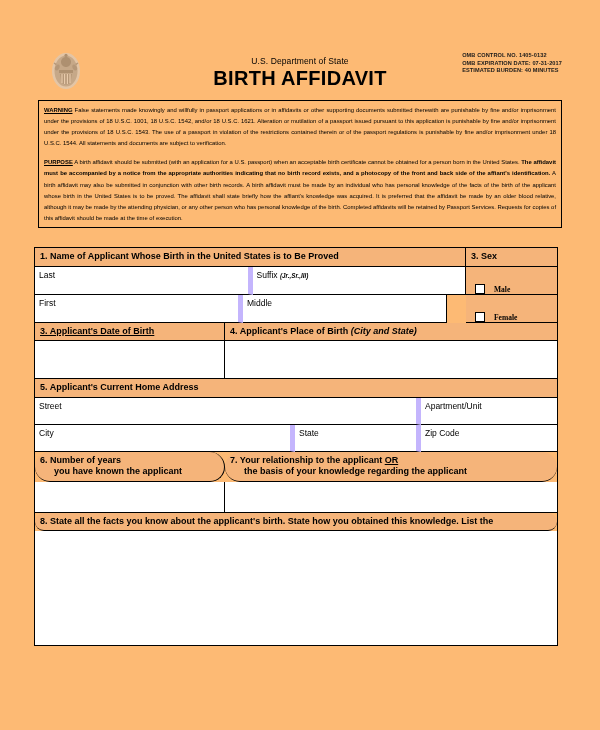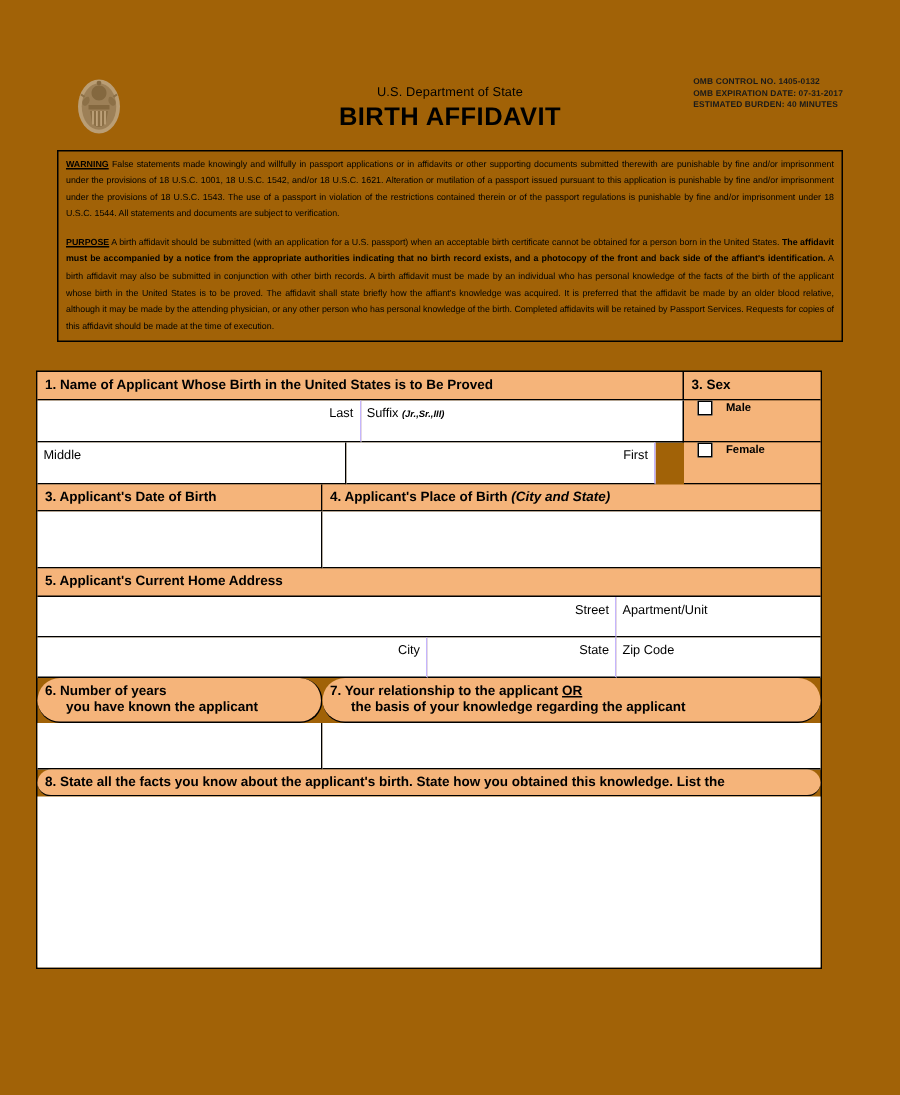--- a/index.html
+++ b/index.html
@@ -14,21 +14,21 @@
     color: #000000;
     position: relative;
     overflow: hidden;
   }
 
   .page {
     position: absolute;
     left: 0; top: 0;
     width: 600px;
     height: 730px;
-    background: #a16207;
+    background: #fdba74;
   }
 
   
   .header {
     position: absolute;
     left: 38px;
     top: 46px;
     width: 524px;
     height: 52px;
   }
@@ -46,21 +46,21 @@
     top: 10px;
     width: 524px;
     text-align: center;
   }
   .dept-line {
     font-size: 8.5px;
     letter-spacing: 0.1px;
     line-height: 11px;
   }
   .form-title {
-    font-size: 17px;
+    font-size: 20px;
     font-weight: bold;
     letter-spacing: 0.3px;
     line-height: 20px;
     margin-top: 1px;
   }
   .omb-block {
     position: absolute;
     right: 0;
     top: 6px;
     text-align: left;
@@ -90,21 +90,21 @@
   .notice-para + .notice-para { margin-top: 8px; }
   .notice-label {
     font-weight: bold;
     text-decoration: underline;
   }
   .b { font-weight: bold; }
 
   
   .form {
     position: absolute;
-    left: 24px;
+    left: 34px;
     top: 247px;
     width: 524px;
     border: 1.3px solid #000;
     box-sizing: border-box;
   }
   .row { display: flex; width: 100%; box-sizing: border-box; }
   .cell { box-sizing: border-box; position: relative; }
 
   .hdr {
     background: #F5B47A;
@@ -117,33 +117,34 @@
 
   .fld {
     background: #ffffff;
     font-size: 8.5px;
     padding: 3px 4px;
     line-height: 11px;
   }
 
   .bb { border-bottom: 1.3px solid #000; }
   .br { border-right: 1.3px solid #000; }
-  .br-thin { border-right: 1px solid #c4b5fd; text-align: right; }
+  .br-thin { border-right: 5px solid #c4b5fd; }
 
   .sex-col {
     background: #F5B47A;
     width: 91px;
     flex: 0 0 91px;
   }
   .sex-opt {
     display: flex;
-    align-items: flex-start;
+    align-items: flex-end;
     padding: 0 0 0 9px;
     height: 100%;
     box-sizing: border-box;
+    font-family: Liberation Serif, serif;
   }
   .checkbox {
     width: 10px;
     height: 10px;
     background: #ffffff;
     border: 1.4px solid #000;
     box-sizing: border-box;
     flex: 0 0 10px;
   }
   .sex-label {
@@ -223,36 +224,36 @@
       </div>
       <div class="cell bb sex-col" style="height:28px;">
         <div class="sex-opt">
           <span class="checkbox"></span>
           <span class="sex-label">Male</span>
         </div>
       </div>
     </div>
 
     <div class="row">
+      <div class="cell fld bb br-thin" style="flex:1 1 0; height:28px;">
+        <span>First</span>
+      </div>
       <div class="cell fld bb br" style="flex:1 1 0; height:28px;">
         <span>Middle</span>
-      </div>
-      <div class="cell fld bb br-thin" style="flex:1 1 0; height:28px;">
-        <span>First</span>
       </div>
       <div class="cell bb sex-col" style="height:28px;margin-left:19px;">
         <div class="sex-opt">
           <span class="checkbox"></span>
           <span class="sex-label">Female</span>
         </div>
       </div>
     </div>
 
     <div class="row">
-      <div class="cell hdr bb br" style="flex:0 0 190px;">3. Applicant's Date of Birth</div>
+      <div class="cell hdr bb br" style="flex:0 0 190px;text-decoration:underline;">3. Applicant's Date of Birth</div>
       <div class="cell hdr bb" style="flex:1 1 auto;">
         <span>4.  Applicant's Place of Birth</span>
         <span class="ital">(City and State)</span>
       </div>
     </div>
 
     <div class="row">
       <div class="cell fld bb br" style="flex:0 0 190px; height:38px;"></div>
       <div class="cell fld bb" style="flex:1 1 auto; height:38px;"></div>
     </div>

